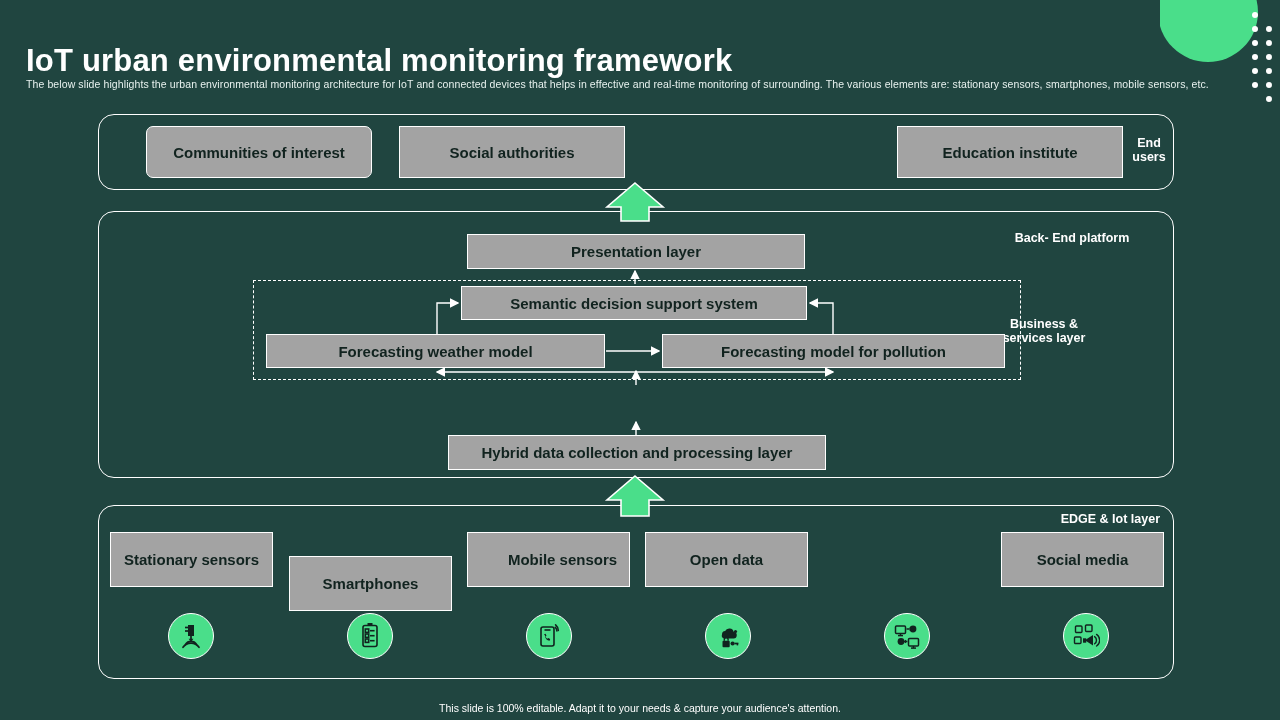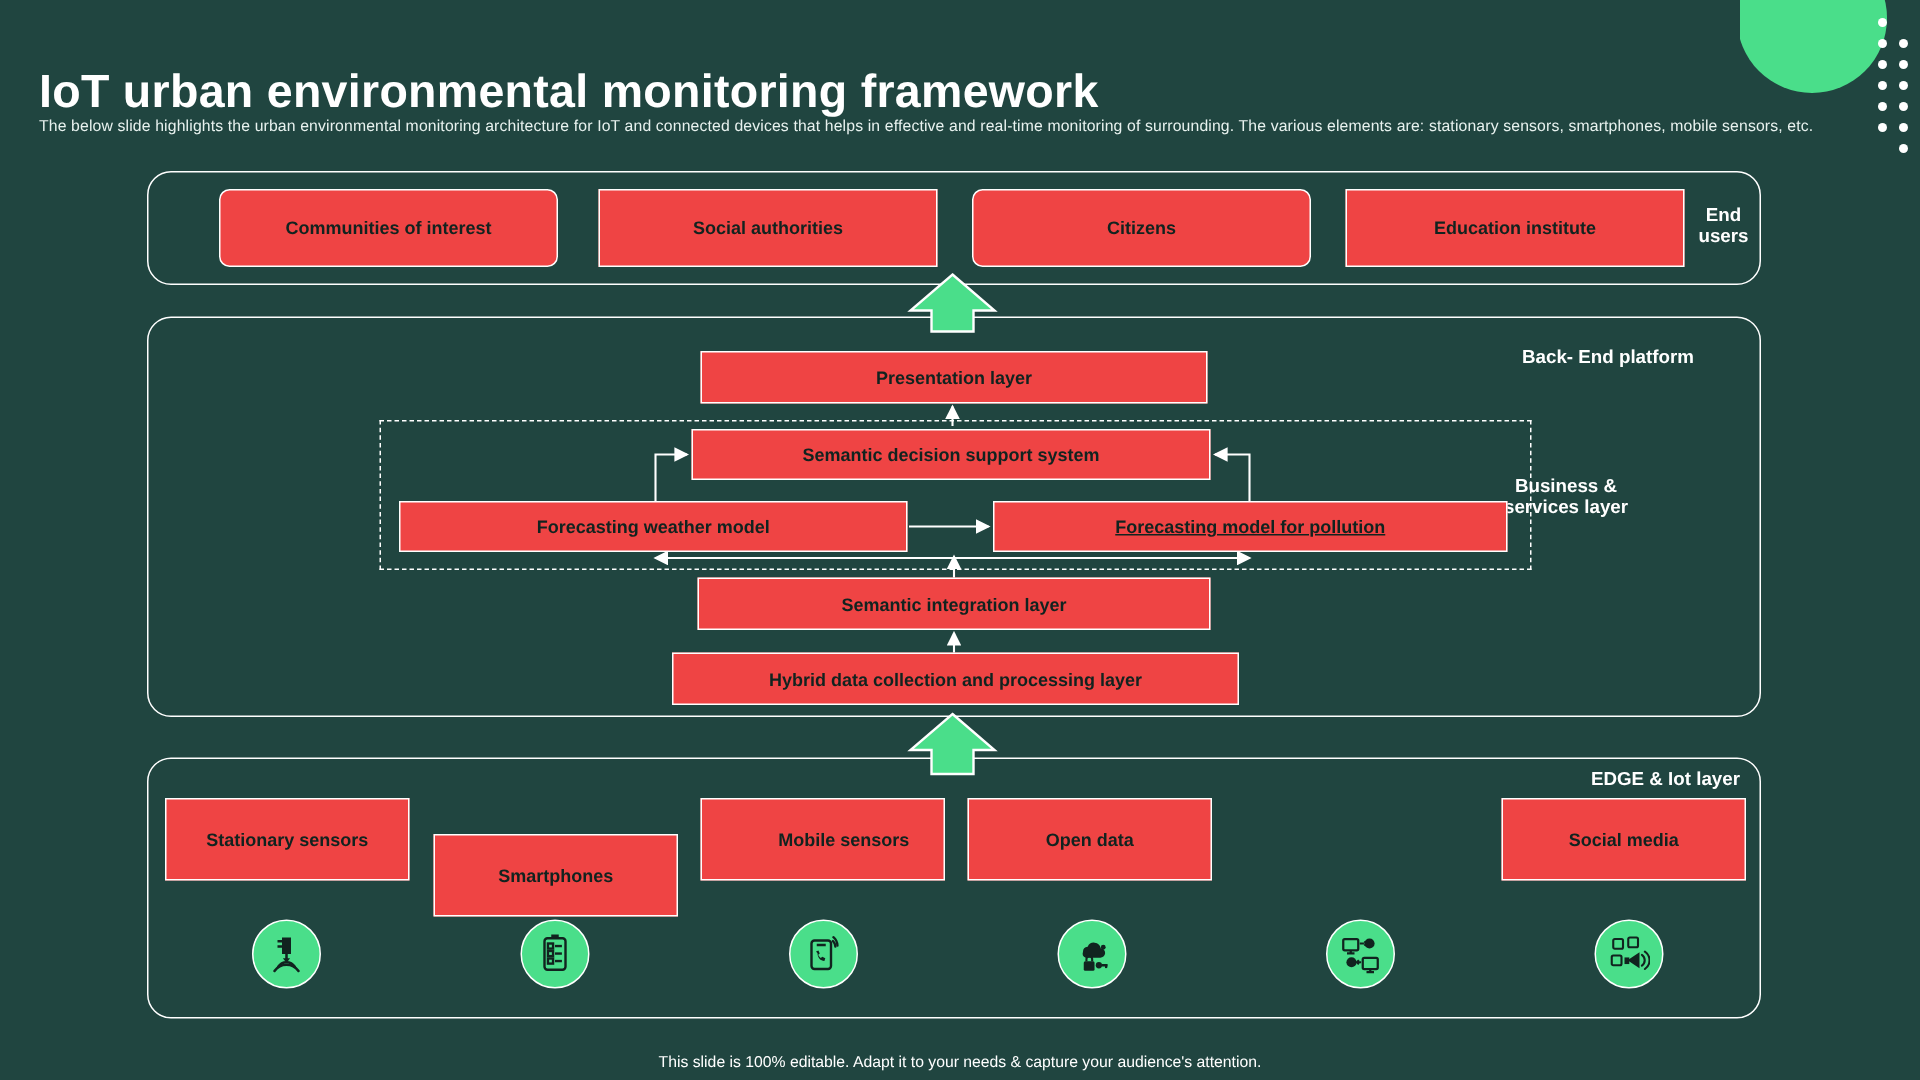--- a/index.html
+++ b/index.html
@@ -34,24 +34,24 @@
     position:absolute;border:1.6px solid #ffffff;border-radius:16px;
     box-sizing:border-box;
   }
   .panel-label{
     position:absolute;color:#ffffff;font-weight:bold;font-size:12.5px;
     line-height:1.15;text-align:center;
   }
 
   
   .gbox{
-    position:absolute;background:#ef4444;border:1.4px solid #ffffff;
+    position:absolute;background:#a3a3a3;border:1.4px solid #ffffff;
     box-sizing:border-box;display:flex;align-items:center;justify-content:center;
     color:#11231f;font-weight:bold;text-align:center;
-    font-size:12px;
+    font-size:15px;
   }
   .gbox.round{border-radius:7px;}
 
   
   .dashed-region{
     position:absolute;border:1.6px dashed #ffffff;box-sizing:border-box;
   }
 
   
   .connectors{position:absolute;left:0;top:0;width:1280px;height:720px;pointer-events:none;}
@@ -99,41 +99,39 @@
   <div class="page-subtitle">The below slide highlights the urban environmental monitoring architecture for IoT and connected devices that helps in effective and real-time monitoring of surrounding. The various elements are: stationary sensors, smartphones, mobile sensors, etc.</div>
 
   <div class="panel" style="left:98px;top:114px;width:1076px;height:76px;"></div>
   <div class="panel-label" style="left:1126px;top:136px;width:46px;">
     <span>End</span><br>
     <span>users</span>
   </div>
 
   <div class="gbox round" style="left:146px;top:126px;width:226px;height:52px;">Communities of interest</div>
   <div class="gbox" style="left:399px;top:126px;width:226px;height:52px;">Social authorities</div>
-  <div class="gbox round" style="left:648px;top:126px;width:226px;height:52px;">Citizens</div>
   <div class="gbox" style="left:897px;top:126px;width:226px;height:52px;">Education institute</div>
 
   <div class="panel" style="left:98px;top:211px;width:1076px;height:267px;"></div>
   <div class="panel-label" style="left:1006px;top:231px;width:132px;">Back- End platform</div>
   <div class="panel-label" style="left:978px;top:317px;width:132px;">
     <span>Business &amp;</span><br>
     <span>services layer</span>
   </div>
 
   <div class="dashed-region" style="left:253px;top:280px;width:768px;height:100px;"></div>
 
   <div class="gbox" style="left:467px;top:234px;width:338px;height:35px;">Presentation layer</div>
 
   <div class="gbox" style="left:461px;top:286px;width:346px;height:34px;">Semantic decision support system</div>
 
   <div class="gbox" style="left:266px;top:334px;width:339px;height:34px;">Forecasting weather model</div>
 
-  <div class="gbox" style="left:662px;top:334px;width:343px;height:34px;text-decoration:underline;">Forecasting model for pollution</div>
-
-  <div class="gbox" style="left:465px;top:385px;width:342px;height:35px;">Semantic integration layer</div>
+  <div class="gbox" style="left:662px;top:334px;width:343px;height:34px;">Forecasting model for pollution</div>
+
 
   <div class="gbox" style="left:448px;top:435px;width:378px;height:35px;">Hybrid data collection and processing layer</div>
 
   <div class="panel" style="left:98px;top:505px;width:1076px;height:174px;"></div>
   <div class="panel-label" style="left:1000px;top:512px;width:160px;text-align:right;">EDGE &amp; Iot layer</div>
 
   <div class="gbox" style="left:110px;top:532px;width:163px;height:55px;">Stationary sensors</div>
   <div class="gbox" style="left:289px;top:532px;width:163px;height:55px;margin-top:24px;">Smartphones</div>
   <div class="gbox" style="left:467px;top:532px;width:163px;height:55px;padding-left:28px;">Mobile sensors</div>
   <div class="gbox" style="left:645px;top:532px;width:163px;height:55px;">Open data</div>

